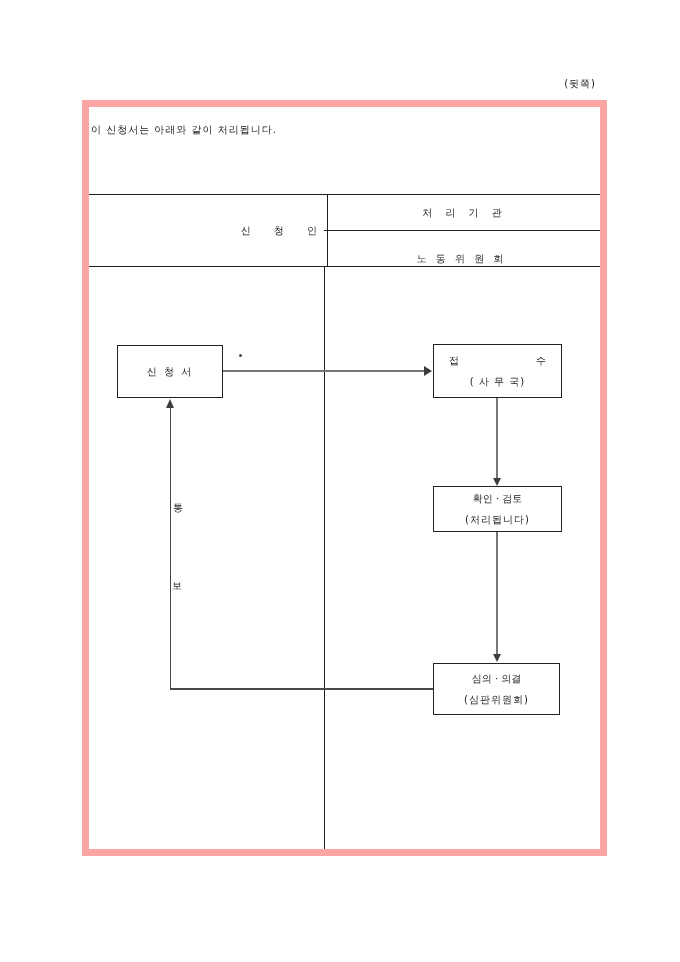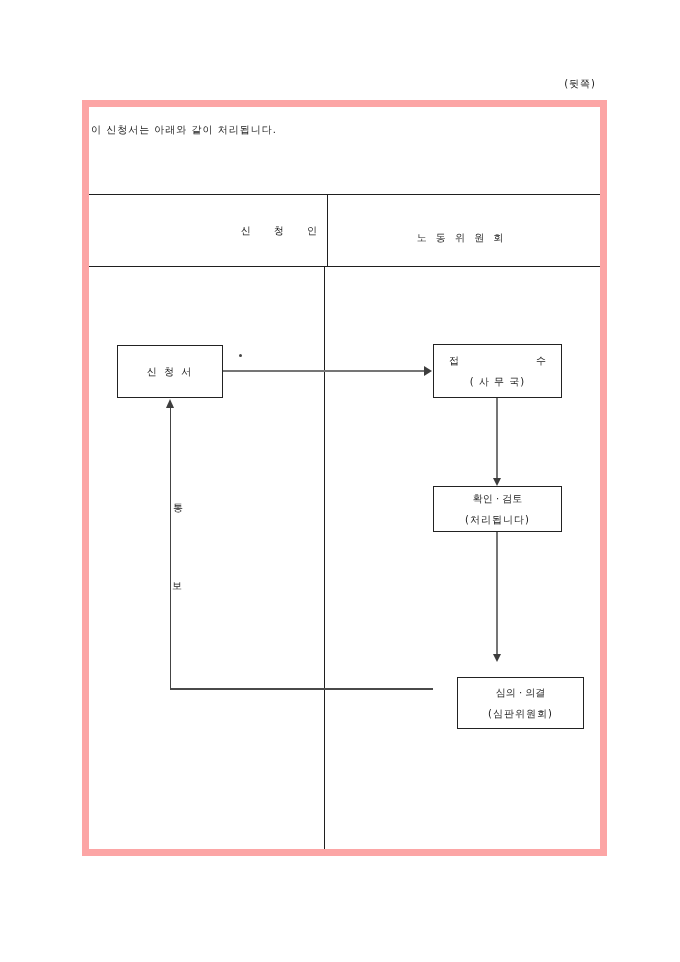--- a/index.html
+++ b/index.html
@@ -53,21 +53,21 @@
   .applicant-cell span { letter-spacing: 10px; text-indent: 10px; }
   .agency-col { left: 235px; top: 0; right: 0; height: 71px; }
   .agency-top {
     left: 0; top: 0; right: 0; height: 35px;
     border-bottom: 1px solid #1f1f1f;
     display: flex; align-items: center; justify-content: center;
   }
   .agency-top span { letter-spacing: 5px; text-indent: 5px; }
   .agency-bottom {
     left: 0; top: 36px; right: 4px; height: 35px;
-    display: flex; align-items: flex-start; justify-content: center;
+    display: flex; align-items: flex-end; justify-content: center;
   }
   .agency-bottom span { letter-spacing: 3px; text-indent: 3px; }
   .body-divider {
     left: 235px; top: 160px; bottom: 0; width: 1px;
     background: #1f1f1f;
   }
 
   
   .flow-box {
     border: 1px solid #222222;
@@ -78,21 +78,21 @@
   }
   .box-application { left: 117px; top: 345px; width: 104px; height: 51px; }
   .box-application span { letter-spacing: 2px; }
   .box-receipt { left: 433px; top: 344px; width: 127px; height: 52px; }
   .receipt-line1 {
     width: 100%; box-sizing: border-box;
     display: flex; justify-content: space-between;
     padding: 0 15px;
   }
   .box-review { left: 433px; top: 486px; width: 127px; height: 44px; align-items: center; }
-  .box-decision { left: 433px; top: 677px; width: 125px; height: 50px; margin-left: 24px; }
+  .box-decision { left: 433px; top: 663px; width: 125px; height: 50px; }
   .sub-line { letter-spacing: 1px; }
 
   
   .conn { background: #757575; }
   .line-app-receipt { left: 223px; top: 370px; width: 201px; height: 2px; }
   .line-dot { left: 239px; top: 354px; width: 3px; height: 3px; background: #444; border-radius: 50%; }
   .line-receipt-review { left: 496px; top: 398px; width: 2px; height: 80px; }
   .line-review-decision { left: 496px; top: 532px; width: 2px; height: 122px; }
   .line-return-h { left: 170px; top: 688px; width: 263px; height: 2px; background: #4a4a4a; }
   .line-return-v { left: 170px; top: 408px; width: 1px; height: 281px; background: #444444; }
@@ -137,20 +137,23 @@
 
     <div class="abs intro-row">
       <span class="abs intro-text">이 신청서는 아래와 같이 처리됩니다.</span>
     </div>
 
     <div class="abs header-row">
       <div class="abs applicant-cell">
         <span>신 청 인</span>
       </div>
       <div class="abs agency-col">
+        <div class="abs agency-top">
+          <span>처 리 기 관</span>
+        </div>
         <div class="abs agency-bottom">
           <span>노 동 위 원 회</span>
         </div>
       </div>
     </div>
 
     <div class="abs body-divider"></div>
   </div>
 
   <div class="abs flow-box box-application">

